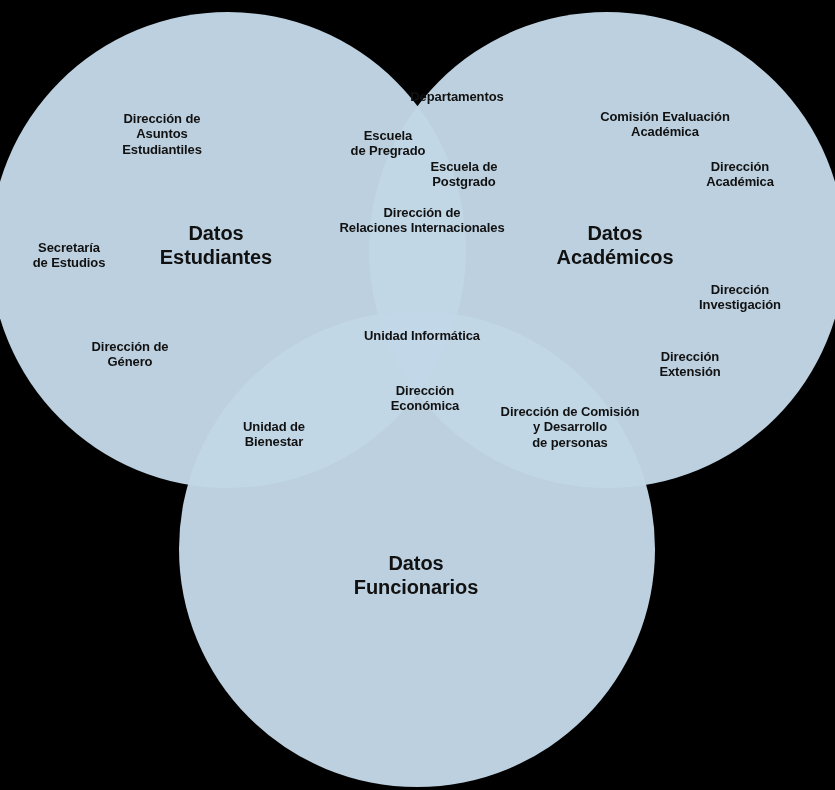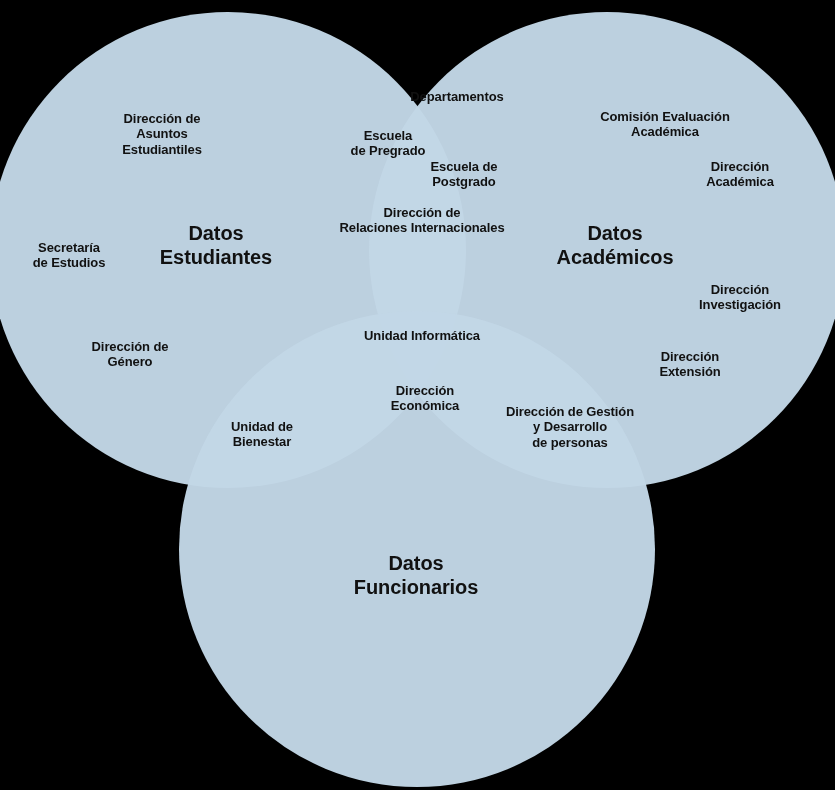--- a/index.html
+++ b/index.html
@@ -81,23 +81,23 @@
     <div class="lbl item" style="left:413px; top:97px;margin-left:44px;">Departamentos</div>
     <div class="lbl item" style="left:388px; top:143px;">Escuela
 de Pregrado</div>
     <div class="lbl item" style="left:464px; top:174px;">Escuela de
 Postgrado</div>
     <div class="lbl item" style="left:422px; top:220px;">Dirección de
 Relaciones Internacionales</div>
     <div class="lbl item" style="left:422px; top:336px;">Unidad Informática</div>
     <div class="lbl item" style="left:425px; top:398px;">Dirección
 Económica</div>
-    <div class="lbl item" style="left:262px; top:434px;">Unidad de
+    <div class="lbl item" style="left:274px; top:434px;">Unidad de
 Bienestar</div>
-    <div class="lbl item" style="left:570px; top:427px;">Dirección de Gestión
+    <div class="lbl item" style="left:570px; top:427px;">Dirección de Comisión
 y Desarrollo
 de personas</div>
     <div class="lbl item" style="left:665px; top:124px;">Comisión Evaluación
 Académica</div>
     <div class="lbl item" style="left:740px; top:174px;">Dirección
 Académica</div>
     <div class="lbl item" style="left:740px; top:297px;">Dirección
 Investigación</div>
     <div class="lbl item" style="left:690px; top:364px;">Dirección
 Extensión</div>

